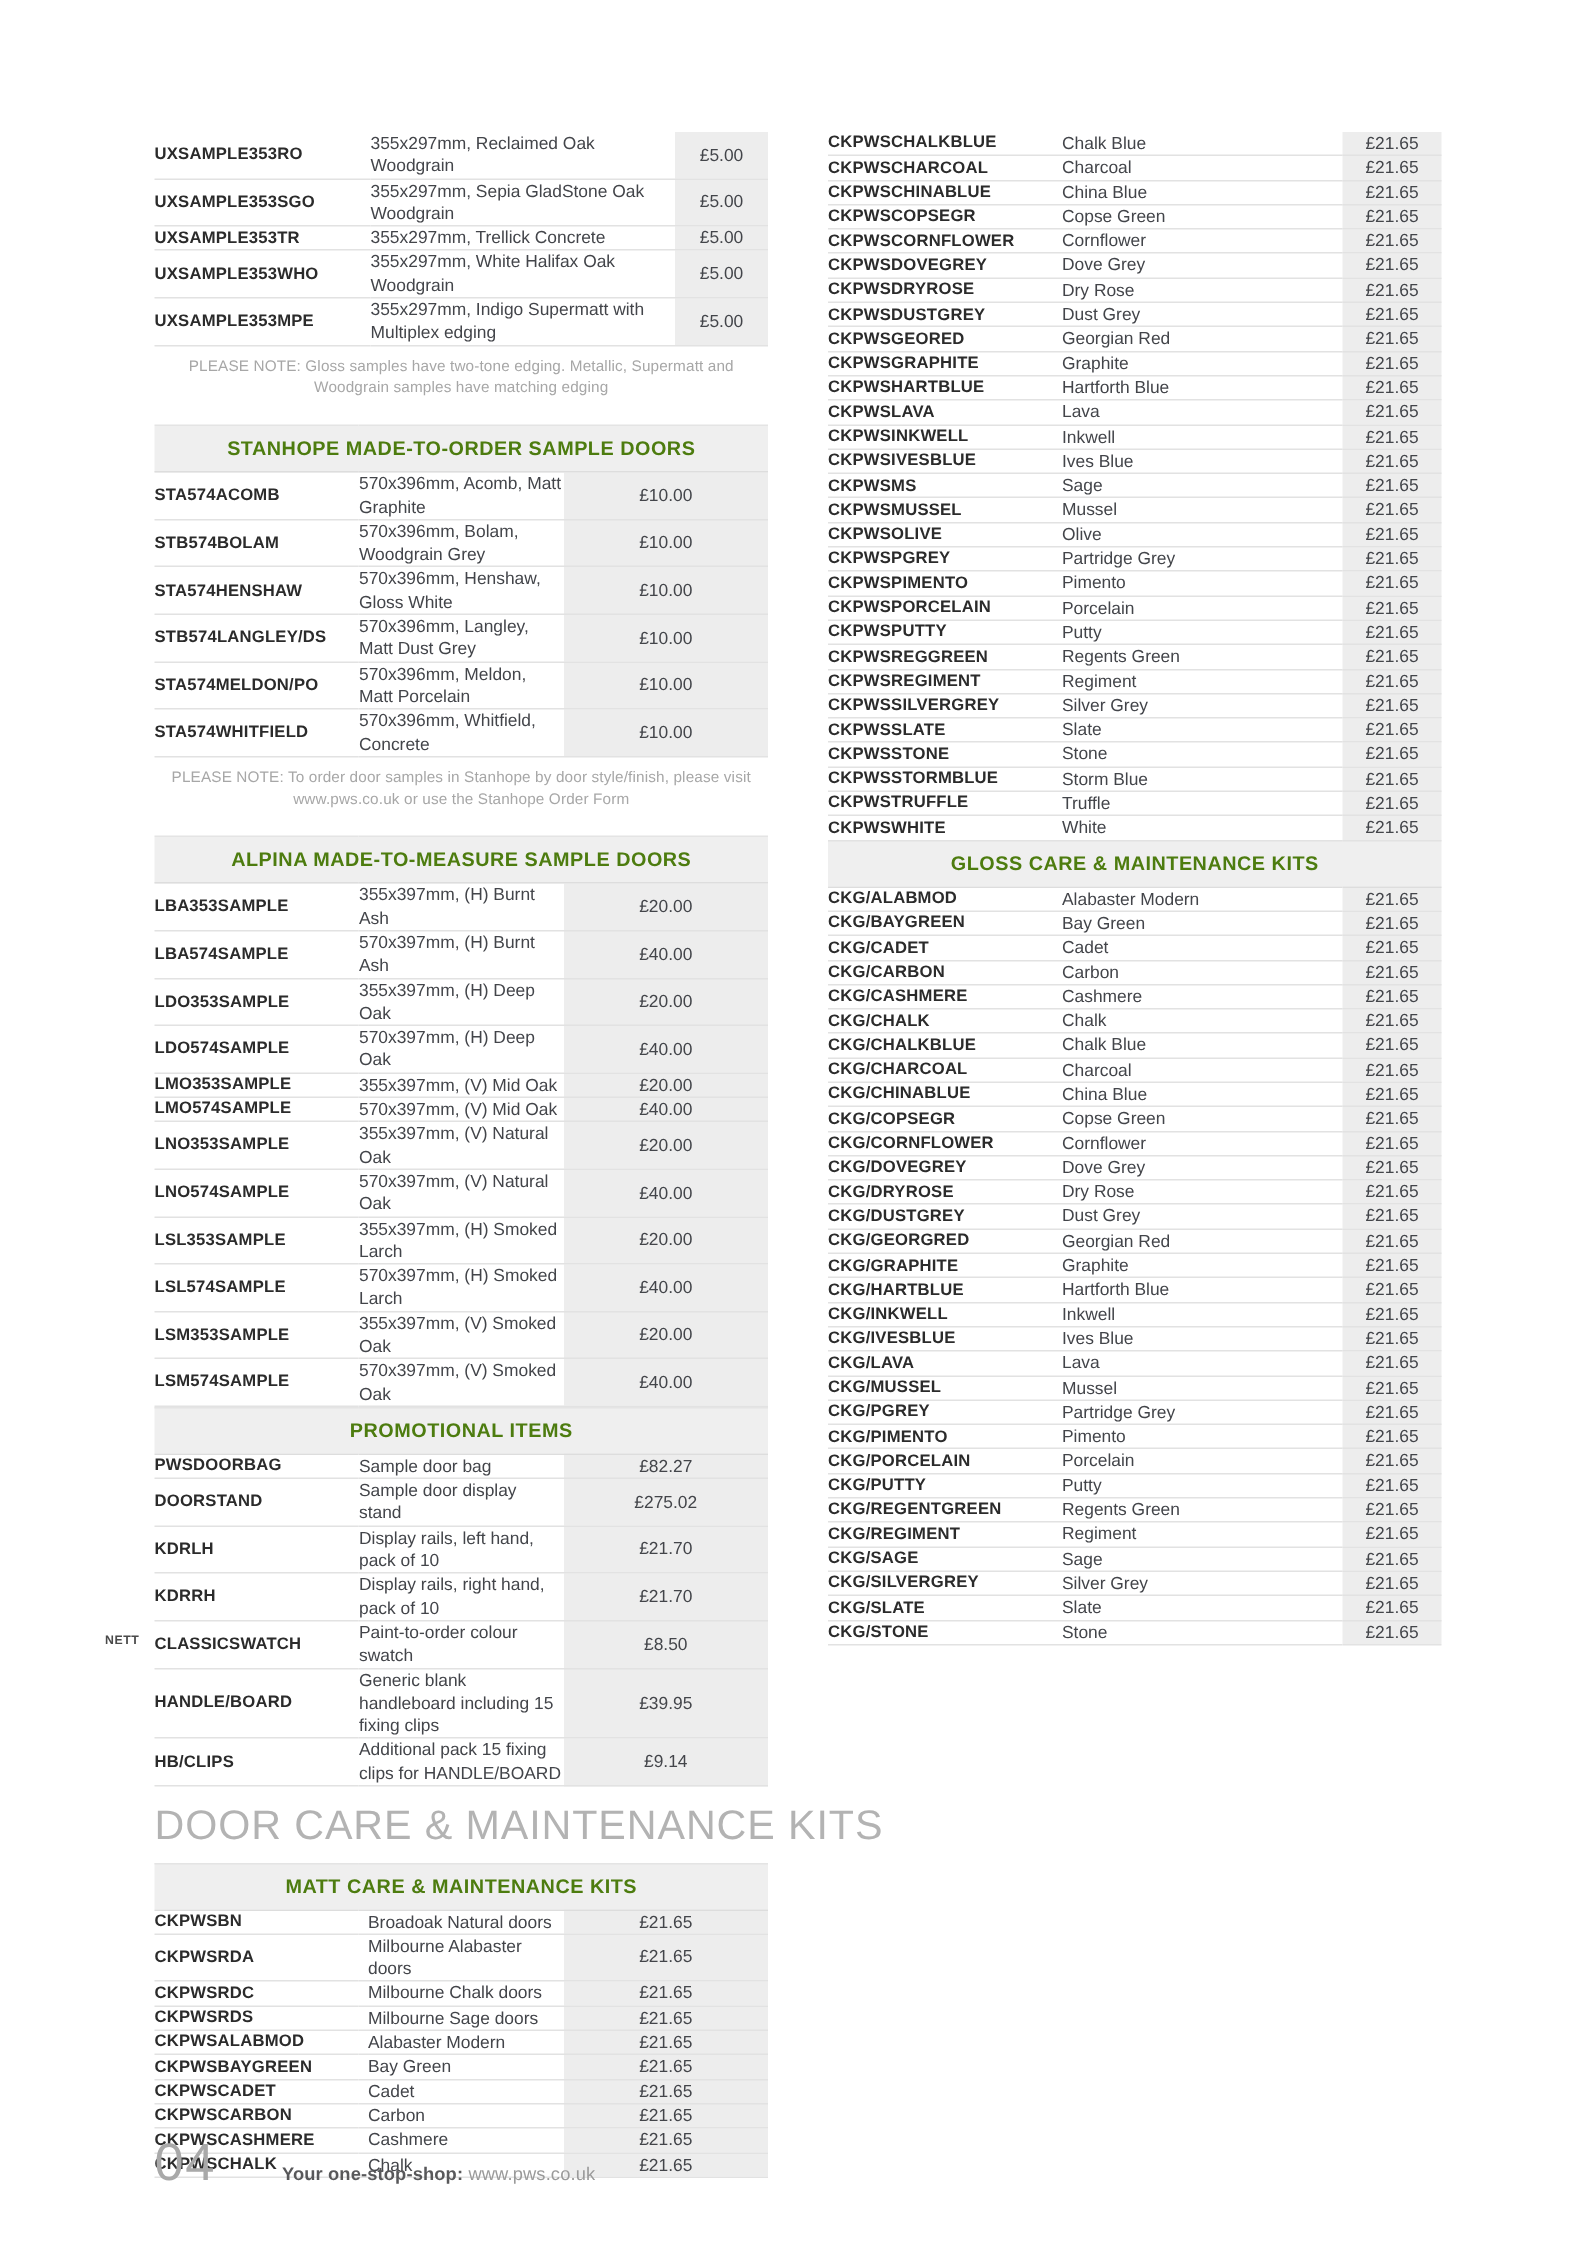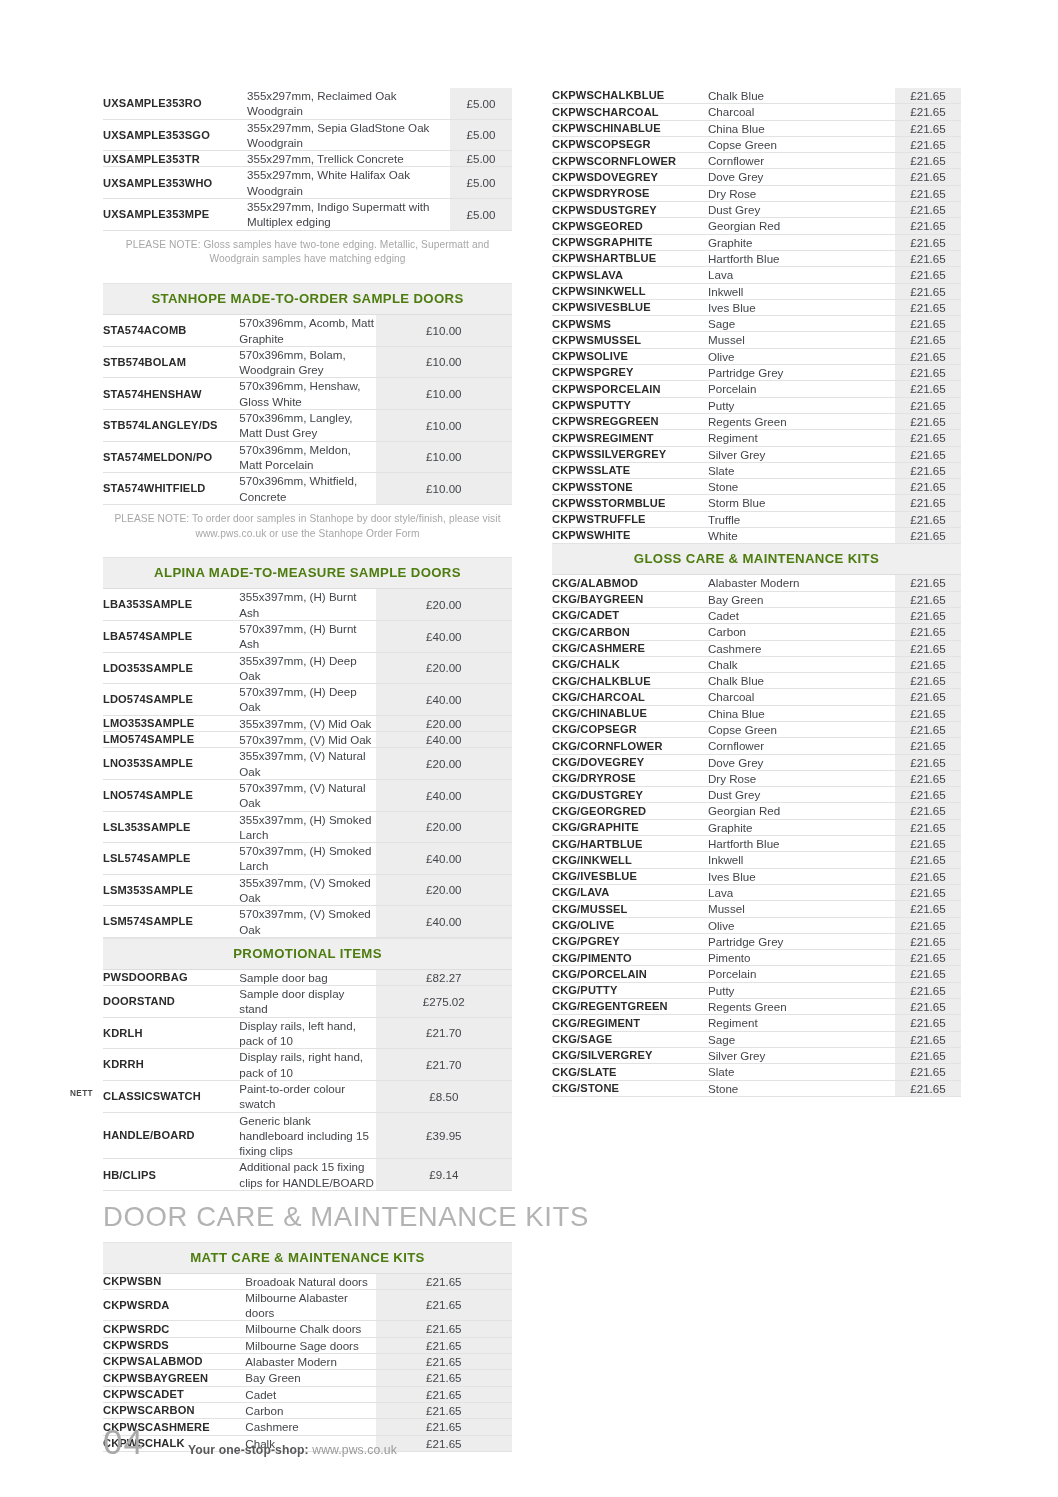--- a/index.html
+++ b/index.html
@@ -513,20 +513,25 @@
               <td class="code">CKPWSOLIVE</td>
               <td class="desc">Olive</td>
               <td class="price">£21.65</td>
             </tr>
             <tr class="row">
               <td class="code">CKPWSPGREY</td>
               <td class="desc">Partridge Grey</td>
               <td class="price">£21.65</td>
             </tr>
             <tr class="row">
+              <td class="code">CKPWSPIMENTO</td>
+              <td class="desc">Pimento</td>
+              <td class="price">£21.65</td>
+            </tr>
+            <tr class="row">
               <td class="code">CKPWSPORCELAIN</td>
               <td class="desc">Porcelain</td>
               <td class="price">£21.65</td>
             </tr>
             <tr class="row">
               <td class="code">CKPWSPUTTY</td>
               <td class="desc">Putty</td>
               <td class="price">£21.65</td>
             </tr>
             <tr class="row">
@@ -672,25 +677,20 @@
               <td class="price">£21.65</td>
             </tr>
             <tr class="row">
               <td class="code">CKG/LAVA</td>
               <td class="desc">Lava</td>
               <td class="price">£21.65</td>
             </tr>
             <tr class="row">
               <td class="code">CKG/MUSSEL</td>
               <td class="desc">Mussel</td>
-              <td class="price">£21.65</td>
-            </tr>
-            <tr class="row">
-              <td class="code">CKG/OLIVE</td>
-              <td class="desc">Olive</td>
               <td class="price">£21.65</td>
             </tr>
             <tr class="row">
               <td class="code">CKG/PGREY</td>
               <td class="desc">Partridge Grey</td>
               <td class="price">£21.65</td>
             </tr>
             <tr class="row">
               <td class="code">CKG/PIMENTO</td>
               <td class="desc">Pimento</td>

